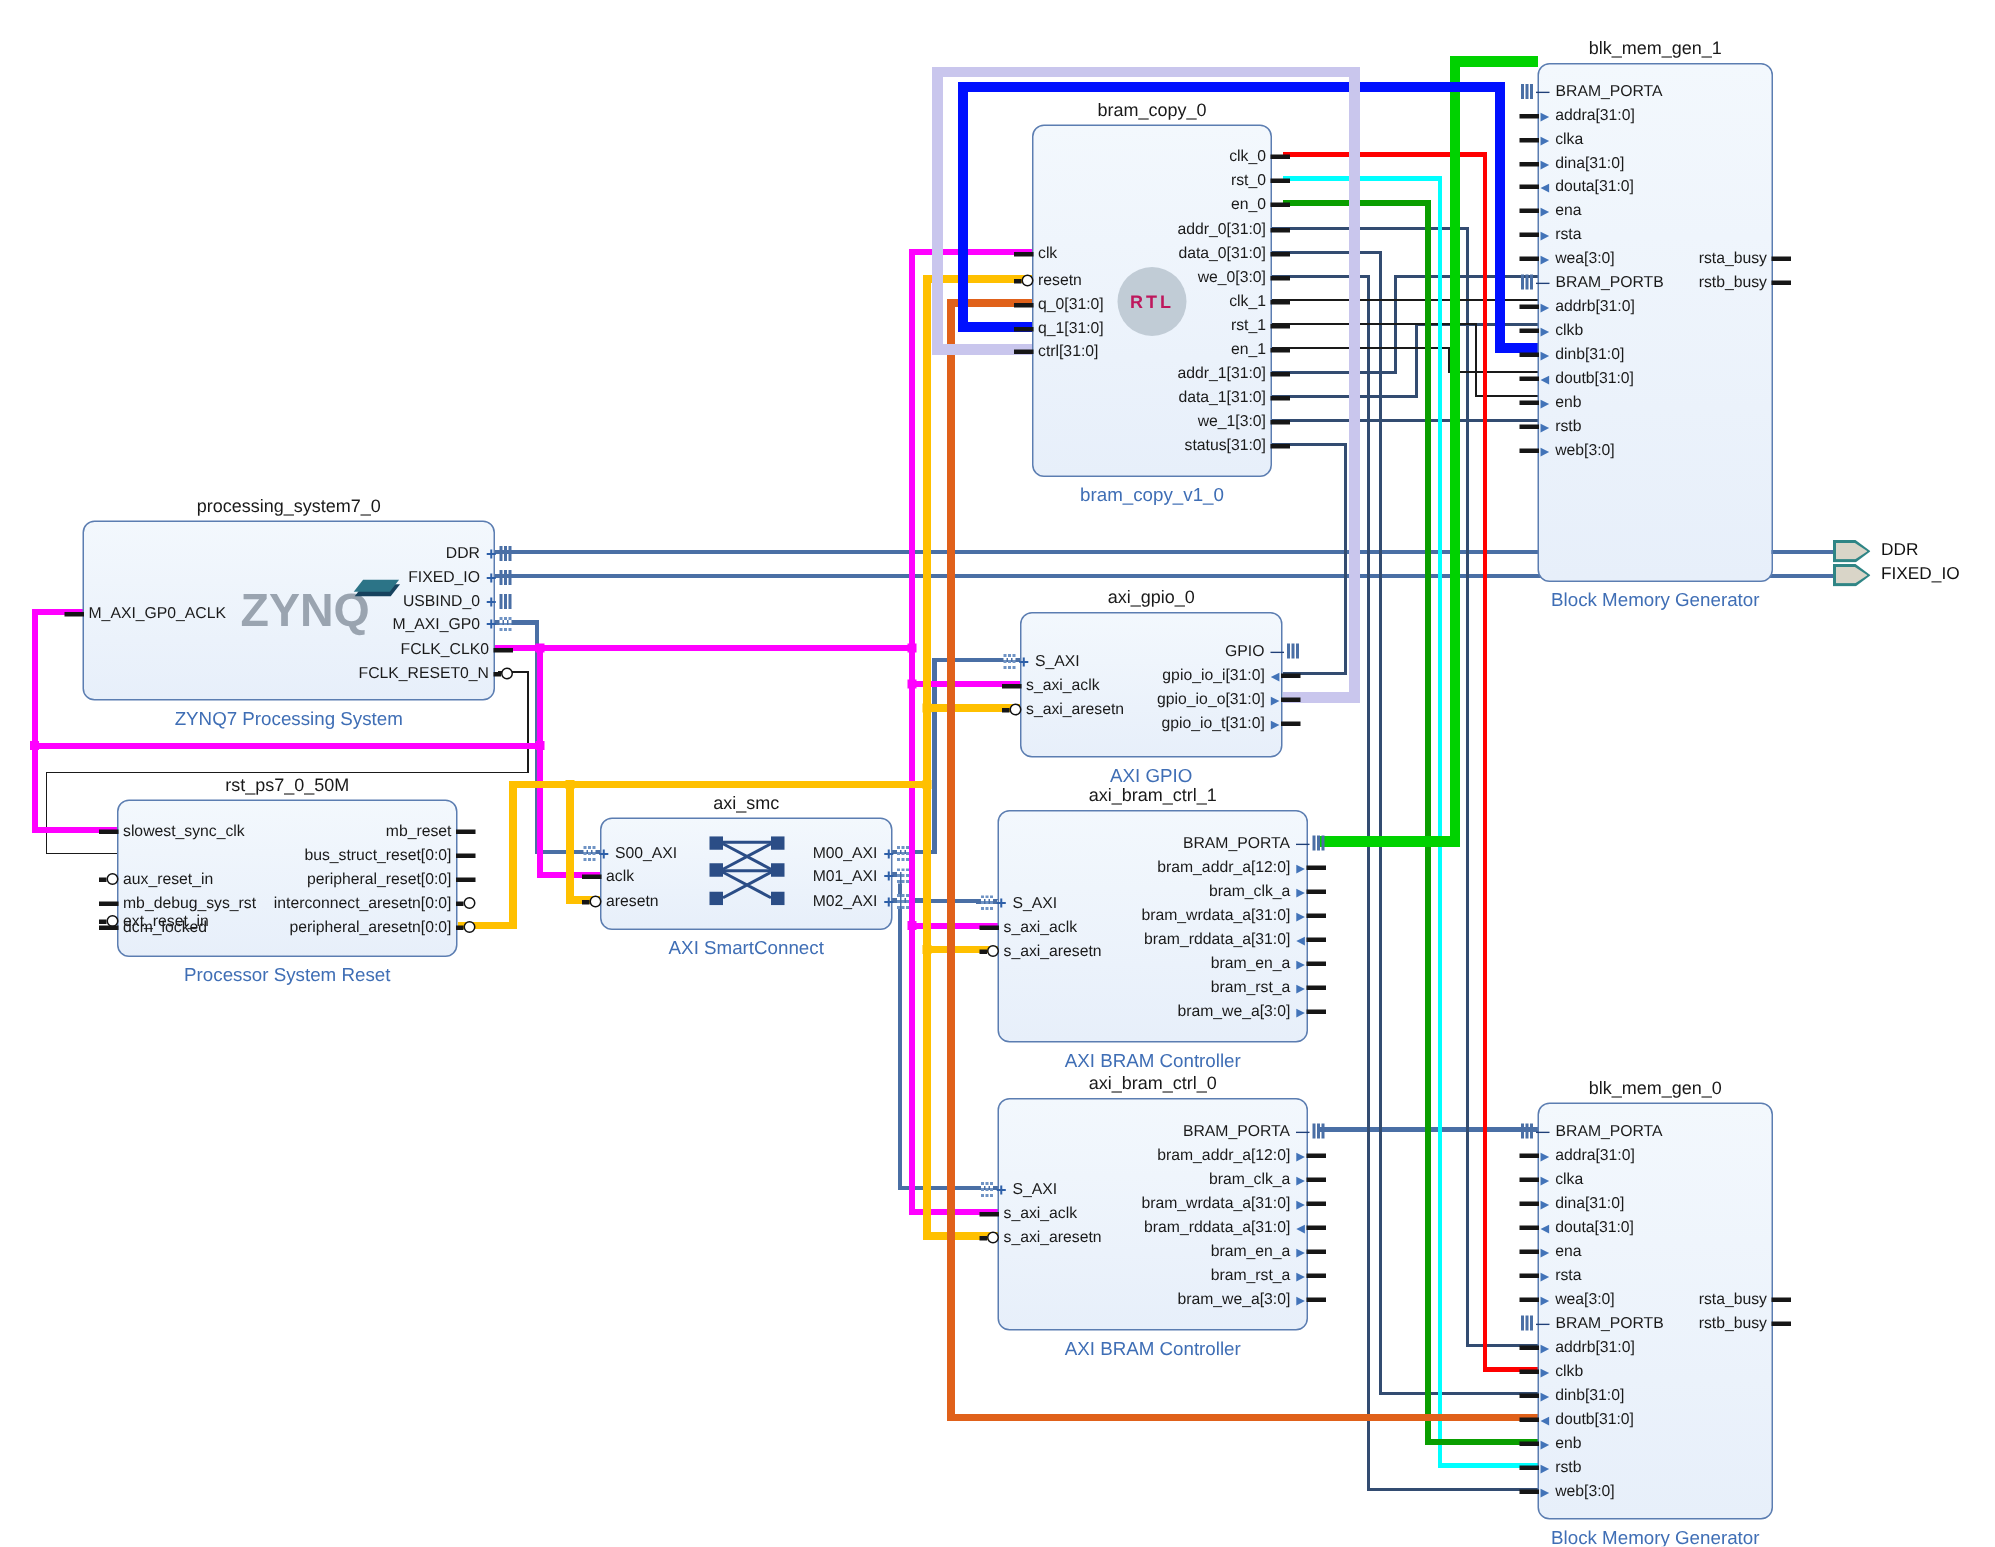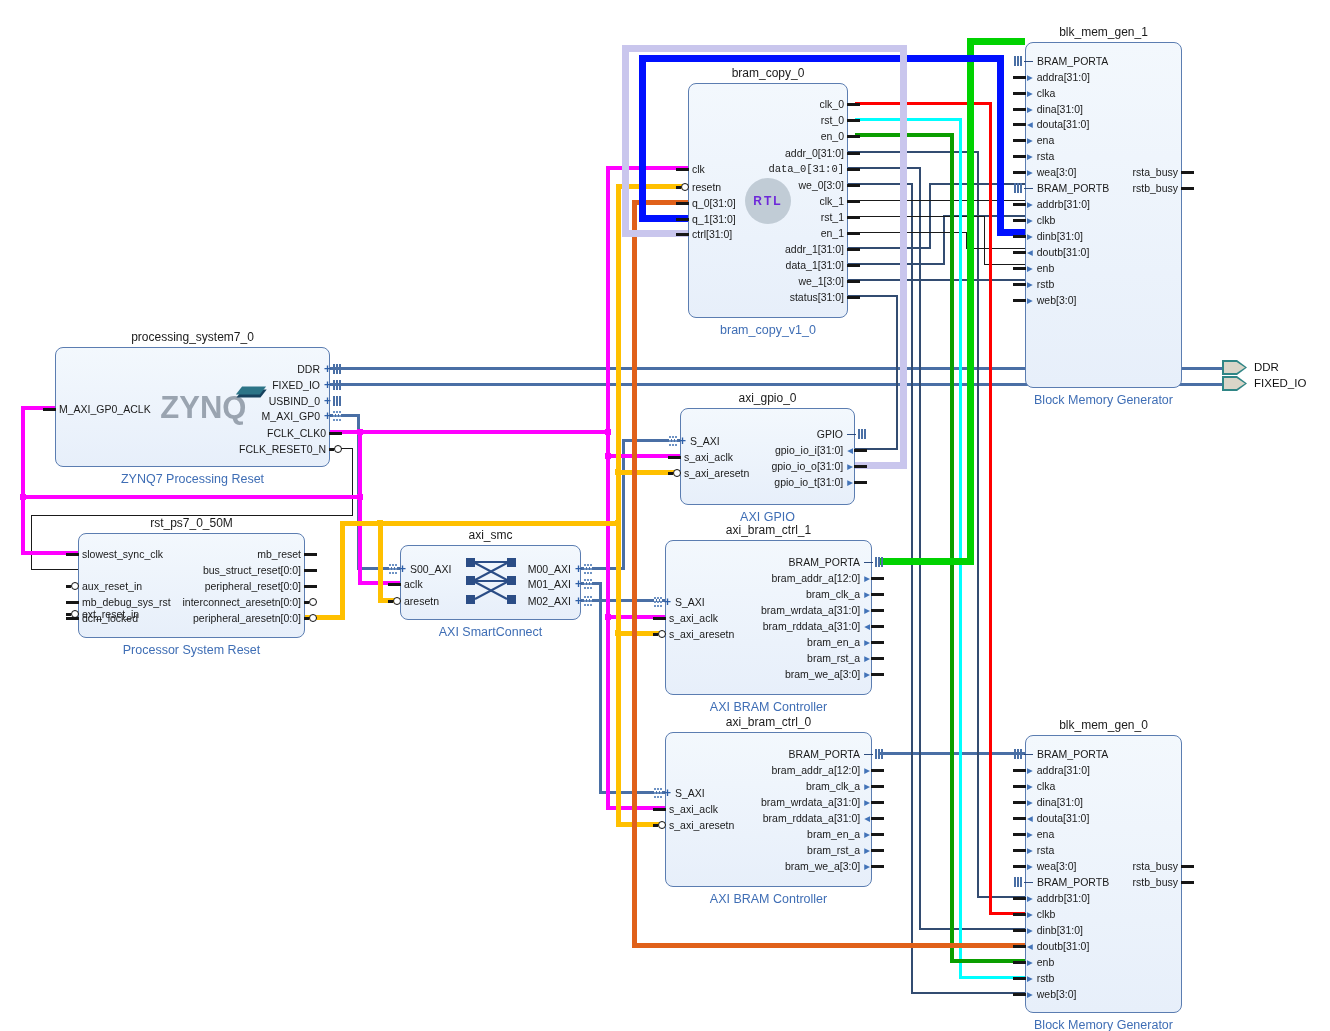--- a/index.html
+++ b/index.html
@@ -26,21 +26,21 @@
   .g{flex:none;}
   .g.plus{color:#2d5fa8;font-weight:700;font-size:12px;margin:0 1px;}
   .g.dash{color:#1f3f77;font-size:9px;font-weight:700;margin:0 1px;}
   .g.arrowR,.g.arrowL{color:#4273b8;font-size:7.5px;margin:0 1px;}
   .zynq{position:absolute;left:54%;top:50%;transform:translate(-50%,-50%);
         font-weight:700;font-size:31px;color:#9aa4b0;line-height:1;}
   .zynq .swoosh{position:absolute;right:-16px;top:-5px;width:24px;height:8px;background:#2c7487;
         transform:skewX(-38deg);box-shadow:3px 3px 0 #17425e;}
   .rtl{position:absolute;left:50%;top:50%;transform:translate(-50%,-50%);width:46px;height:46px;
        border-radius:50%;background:#c1ccd6;display:flex;align-items:center;justify-content:center;
-       font-weight:700;font-size:12px;letter-spacing:2px;color:#6d28d9;}
+       font-weight:700;font-size:12px;letter-spacing:2px;color:#be185d;}
   .xbar{position:absolute;left:50%;top:50%;transform:translate(-50%,-50%);}
   .extp{position:absolute;height:16px;}
   .pent{position:absolute;left:0;top:0;width:25px;height:15px;background:#2f8585;
         clip-path:polygon(0 0,60% 0,100% 50%,60% 100%,0 100%);}
   .pent i{position:absolute;left:2px;top:2px;width:21px;height:11px;background:#d9d5c8;display:block;
         clip-path:polygon(0 0,60% 0,100% 50%,60% 100%,0 100%);}
   .extlabel{position:absolute;left:32px;top:1px;font-size:11.5px;color:#111;white-space:nowrap;}
 </style>
 </head>
 <body>
@@ -90,21 +90,21 @@
       <rect x="605" y="429" width="6" height="6" fill="#ff00ff"></rect>
       <rect x="605" y="453" width="6" height="6" fill="#ff00ff"></rect>
       <rect x="605" y="614" width="6" height="6" fill="#ff00ff"></rect>
       <rect x="377" y="520" width="6" height="6" fill="#ffc000"></rect>
       <rect x="615" y="520" width="6" height="6" fill="#ffc000"></rect>
       <rect x="615" y="469" width="6" height="6" fill="#ffc000"></rect>
       <rect x="615" y="630" width="6" height="6" fill="#ffc000"></rect>
     </svg>
 <div class="block" style="left: 55px; top: 347px; width: 275px; height: 120px;">
       <div class="btitle">processing_system7_0</div>
-      <div class="bsub">ZYNQ7 Processing Reset</div>
+      <div class="bsub">ZYNQ7 Processing System</div>
       <div class="zynq">ZYNQ<span class="swoosh"></span></div>
       <div class="port L" style="top: 54px;">
         <span class="bar13"></span>
         <span class="plabel">M_AXI_GP0_ACLK</span>
       </div>
       <div class="port R" style="top: 14px;">
         <span class="hash">
           <i></i>
           <i></i>
           <i></i>
@@ -200,21 +200,21 @@
         <span class="plabel">interconnect_aresetn[0:0]</span>
       </div>
       <div class="port R" style="top: 77px;">
         <span class="cstub">
           <i class="bar"></i>
           <i class="ring"></i>
         </span>
         <span class="plabel">peripheral_aresetn[0:0]</span>
       </div>
     </div>
-    <div class="block" style="left: 400px; top: 545px; width: 181px; height: 75px;">
+    <div class="block" style="left: 400px; top: 545px; width: 195px; height: 75px;">
       <div class="btitle">axi_smc</div>
       <div class="bsub">AXI SmartConnect</div>
       <div class="xbar"><svg width="54" height="46" viewBox="0 0 54 46">
           <g fill="#2b4d86">
             <rect x="2" y="0" width="9" height="9"></rect>
             <rect x="43" y="0" width="9" height="9"></rect>
             <rect x="2" y="18" width="9" height="9"></rect>
             <rect x="43" y="18" width="9" height="9"></rect>
             <rect x="2" y="37" width="9" height="9"></rect>
             <rect x="43" y="37" width="9" height="9"></rect>
@@ -308,21 +308,21 @@
         <span class="plabel">rst_0</span>
       </div>
       <div class="port R" style="top: 45px;">
         <span class="bar13"></span>
         <span class="plabel">en_0</span>
       </div>
       <div class="port R" style="top: 62px;">
         <span class="bar13"></span>
         <span class="plabel">addr_0[31:0]</span>
       </div>
-      <div class="port R" style="top: 78px; font-family: Liberation Mono, monospace;">
+      <div class="port R" style="top: 78px;">
         <span class="bar13"></span>
         <span class="plabel">data_0[31:0]</span>
       </div>
       <div class="port R" style="top: 94px;">
         <span class="bar13"></span>
         <span class="plabel">we_0[3:0]</span>
       </div>
       <div class="port R" style="top: 110px;">
         <span class="bar13"></span>
         <span class="plabel">clk_1</span>

